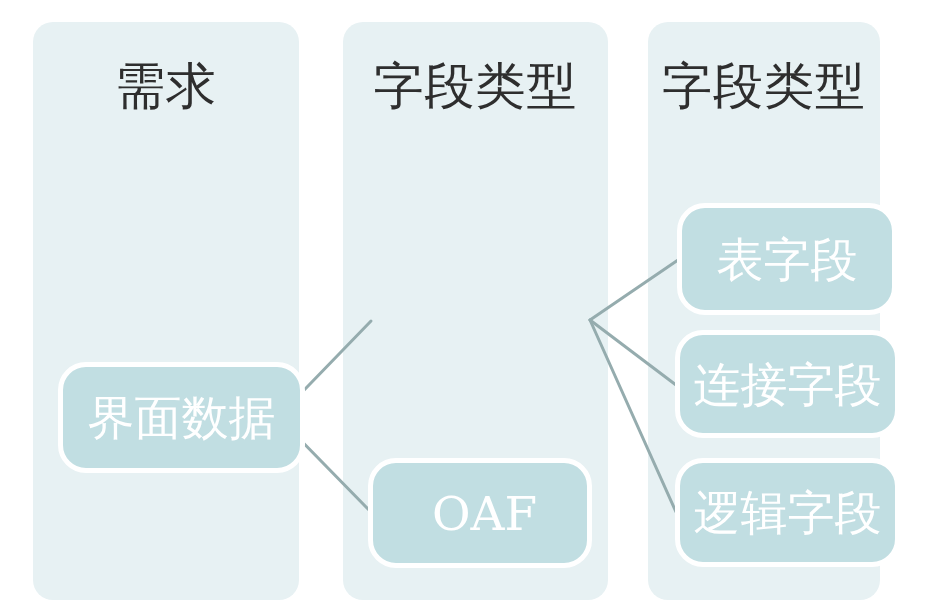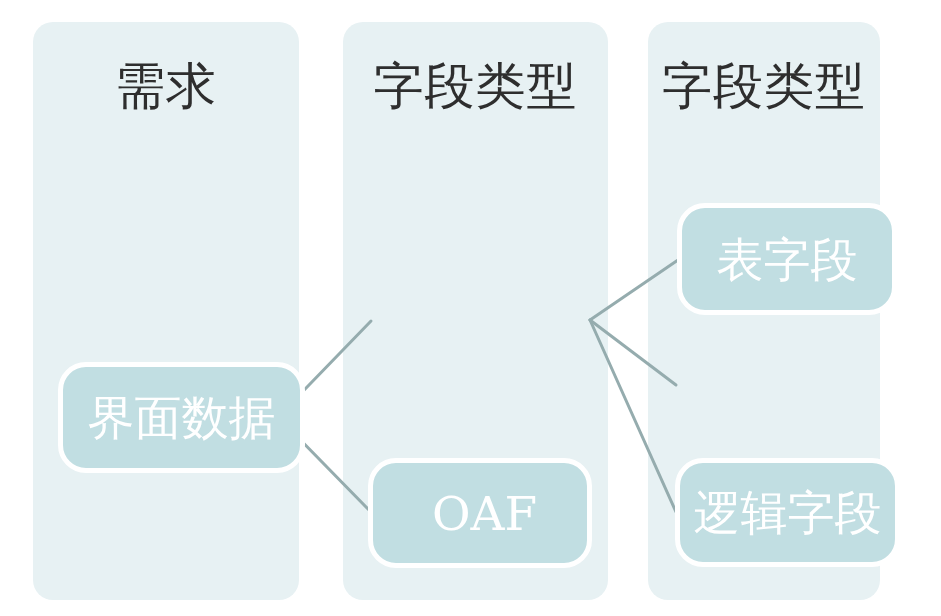--- a/index.html
+++ b/index.html
@@ -100,18 +100,21 @@
     <div class="node node-oaf">
       <span>OAF</span>
     </div>
   </div>
 
   <div class="panel panel-field-type">
     <div class="panel-title">字段类型</div>
     <div class="node node-table-field">
       <span>表字段</span>
     </div>
+    <div class="node node-connect-field">
+      <span>连接字段</span>
+    </div>
     <div class="node node-logic-field">
       <span>逻辑字段</span>
     </div>
   </div>
 
 </div>
 
 </body></html>

